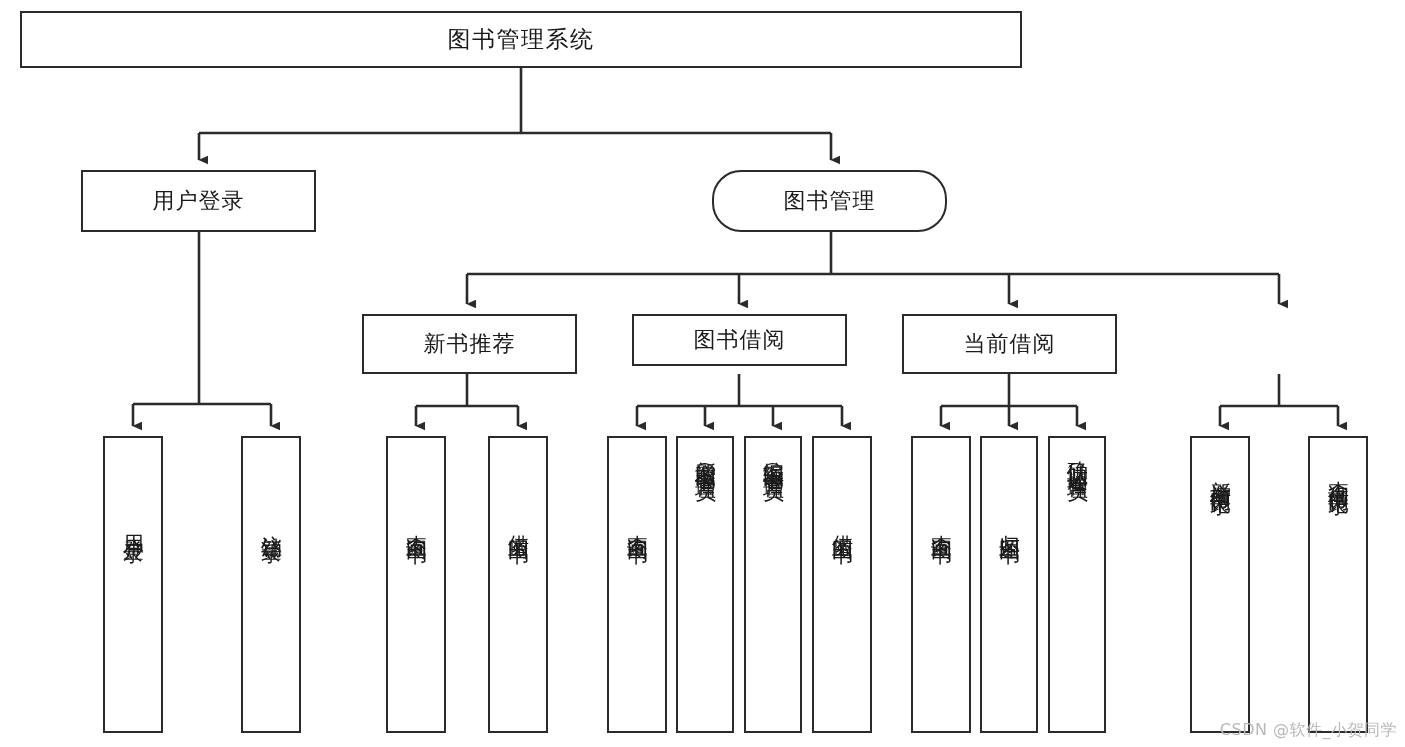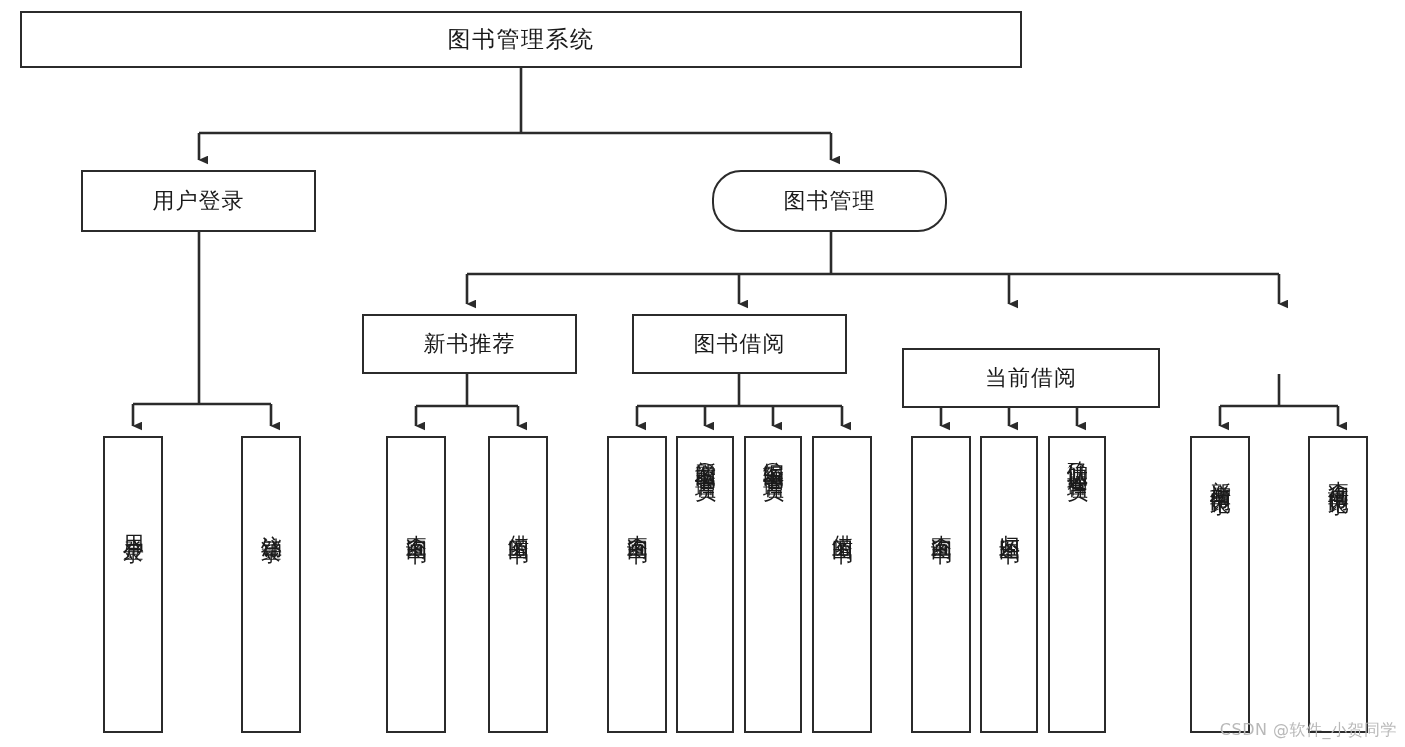--- a/index.html
+++ b/index.html
@@ -145,24 +145,24 @@
   <div class="node horiz" style="left:81px; top:170px; width:235px; height:62px;">
     <span class="label">用户登录</span>
   </div>
   <div class="node horiz" style="left:712px; top:170px; width:235px; height:62px;border-radius:29px;">
     <span class="label">图书管理</span>
   </div>
 
   <div class="node horiz" style="left:362px; top:314px; width:215px; height:60px;">
     <span class="label">新书推荐</span>
   </div>
-  <div class="node horiz" style="left:632px; top:314px; width:215px; height:60px;">
+  <div class="node horiz" style="left:632px; top:314px; width:215px; height:52px;">
     <span class="label">图书借阅</span>
   </div>
-  <div class="node horiz" style="left:902px; top:314px; width:258px; height:60px;margin-top:34px;">
+  <div class="node horiz" style="left:902px; top:314px; width:215px; height:60px;">
     <span class="label">当前借阅</span>
   </div>
 
   <div class="node vert" style="left:103px; top:436px; width:60px; height:297px; padding-top:80px;">
     <span class="label">用户登录</span>
   </div>
   <div class="node vert" style="left:241px; top:436px; width:60px; height:297px; padding-top:80px;">
     <span class="label">注销登录</span>
   </div>
 

